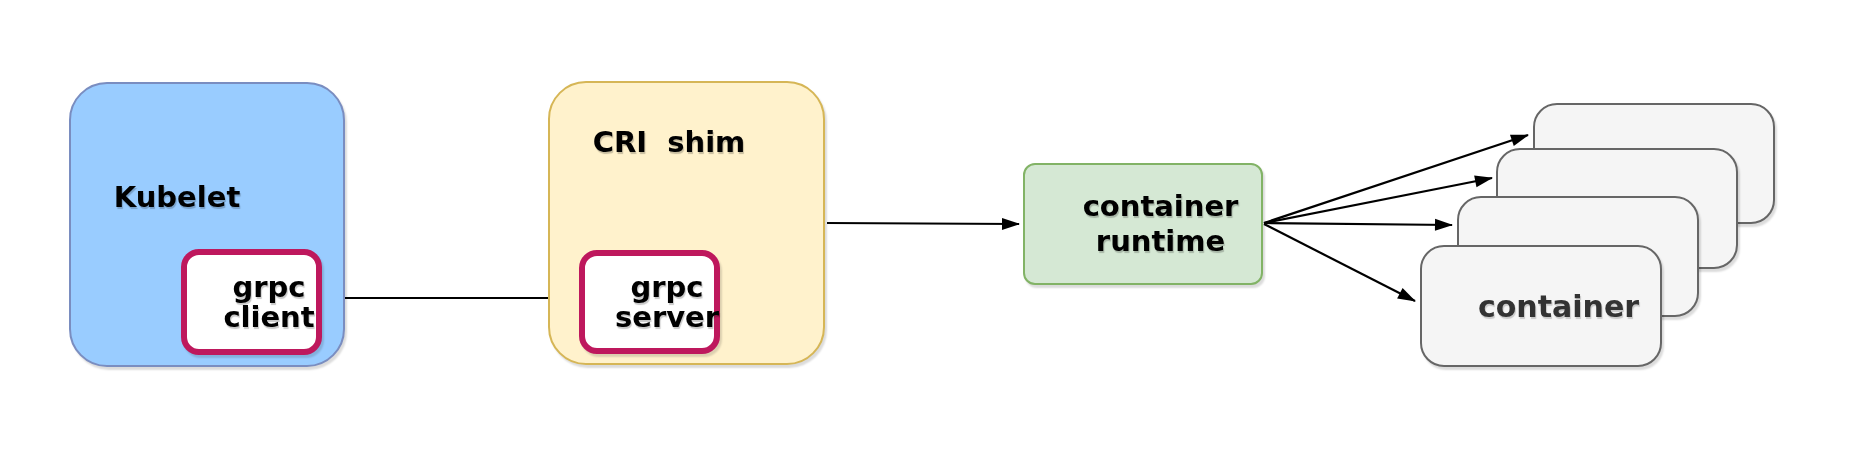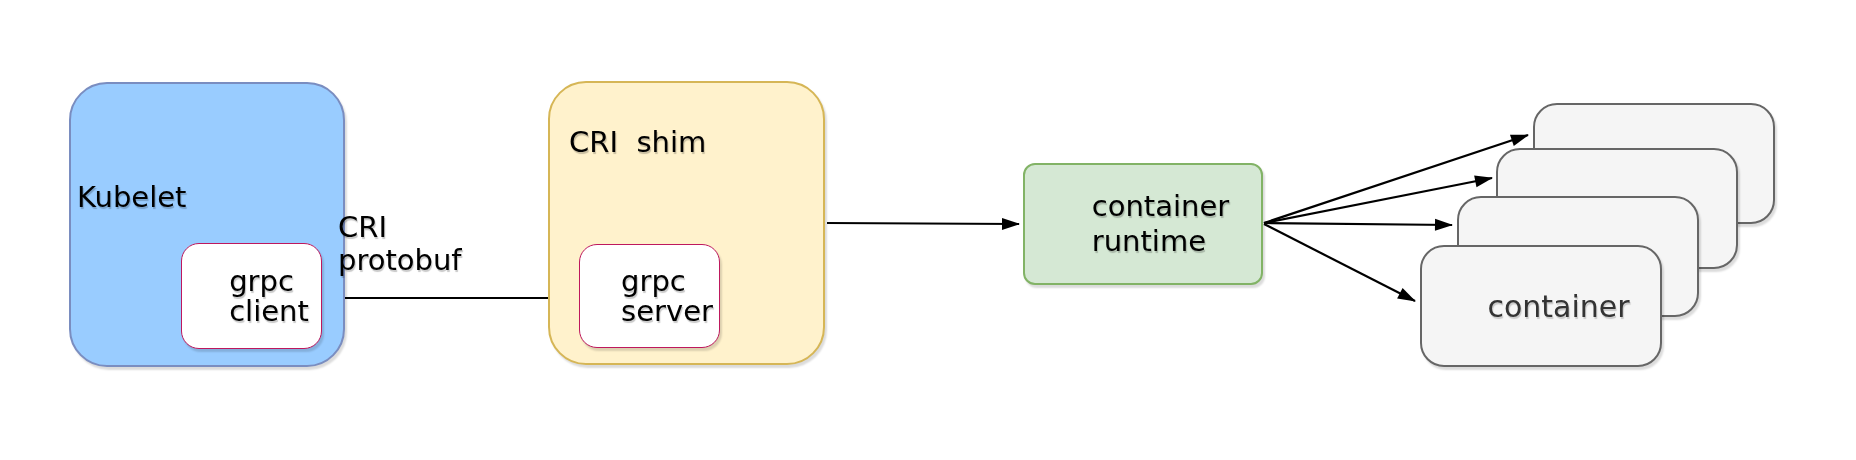--- a/index.html
+++ b/index.html
@@ -16,23 +16,23 @@
     font-family: "DejaVu Sans", "Liberation Sans", sans-serif;
   }
   .node {
     position: absolute;
     box-sizing: border-box;
     box-shadow: 2px 3px 2px rgba(0,0,0,0.14);
     padding-left: 35px;
   }
   .label {
     position: absolute;
-    font-weight: normal;
+    font-weight: bold;
     color: #000000;
-    text-align: left;
+    text-align: center;
     white-space: pre-wrap;
     text-shadow: 1px 2px 1px rgba(0,0,0,0.22);
     font-size: 29px;
     line-height: 1.1;
   }
   
   #kubelet-box {
     left: 69px; top: 82px; width: 276px; height: 285px;
     background: #99CCFF;
     border: 2px solid #7A8DC0;
@@ -45,25 +45,26 @@
     left: 548px; top: 81px; width: 277px; height: 284px;
     background: #FFF2CC;
     border: 2px solid #D6B656;
     border-radius: 38px;
   }
   #cri-shim-label { left: 569px; top: 127px; width: 200px; }
 
   
   .grpc-box {
     background: #ffffff;
-    border: 1px solid #be185d;
+    border: 6px solid #be185d;
     border-radius: 18px;
     display: flex;
     align-items: center;
     justify-content: center;
+    margin-top: 6px;
   }
   #grpc-client-box { left: 181px; top: 243px; width: 141px; height: 106px; }
   #grpc-server-box { left: 579px; top: 244px; width: 141px; height: 104px; }
   .grpc-box .label {
     position: static;
     line-height: 1.05;
   }
 
   
   #cri-protobuf-label {
@@ -131,22 +132,20 @@
     <line x1="1264" y1="224" x2="1415" y2="301" marker-end="url(#arrowhead)"></line>
   </svg>
 
   <div id="kubelet-box" class="node"></div>
   <div id="kubelet-label" class="label">Kubelet</div>
   <div id="grpc-client-box" class="node grpc-box">
     <div class="label">grpc
 client</div>
   </div>
 
-  <div id="cri-protobuf-label" class="label">CRI
-protobuf</div>
 
   <div id="cri-shim-box" class="node"></div>
   <div id="cri-shim-label" class="label">CRI  shim</div>
   <div id="grpc-server-box" class="node grpc-box">
     <div class="label">grpc
 server</div>
   </div>
 
   <div id="container-runtime-box" class="node">
     <div class="label">container

